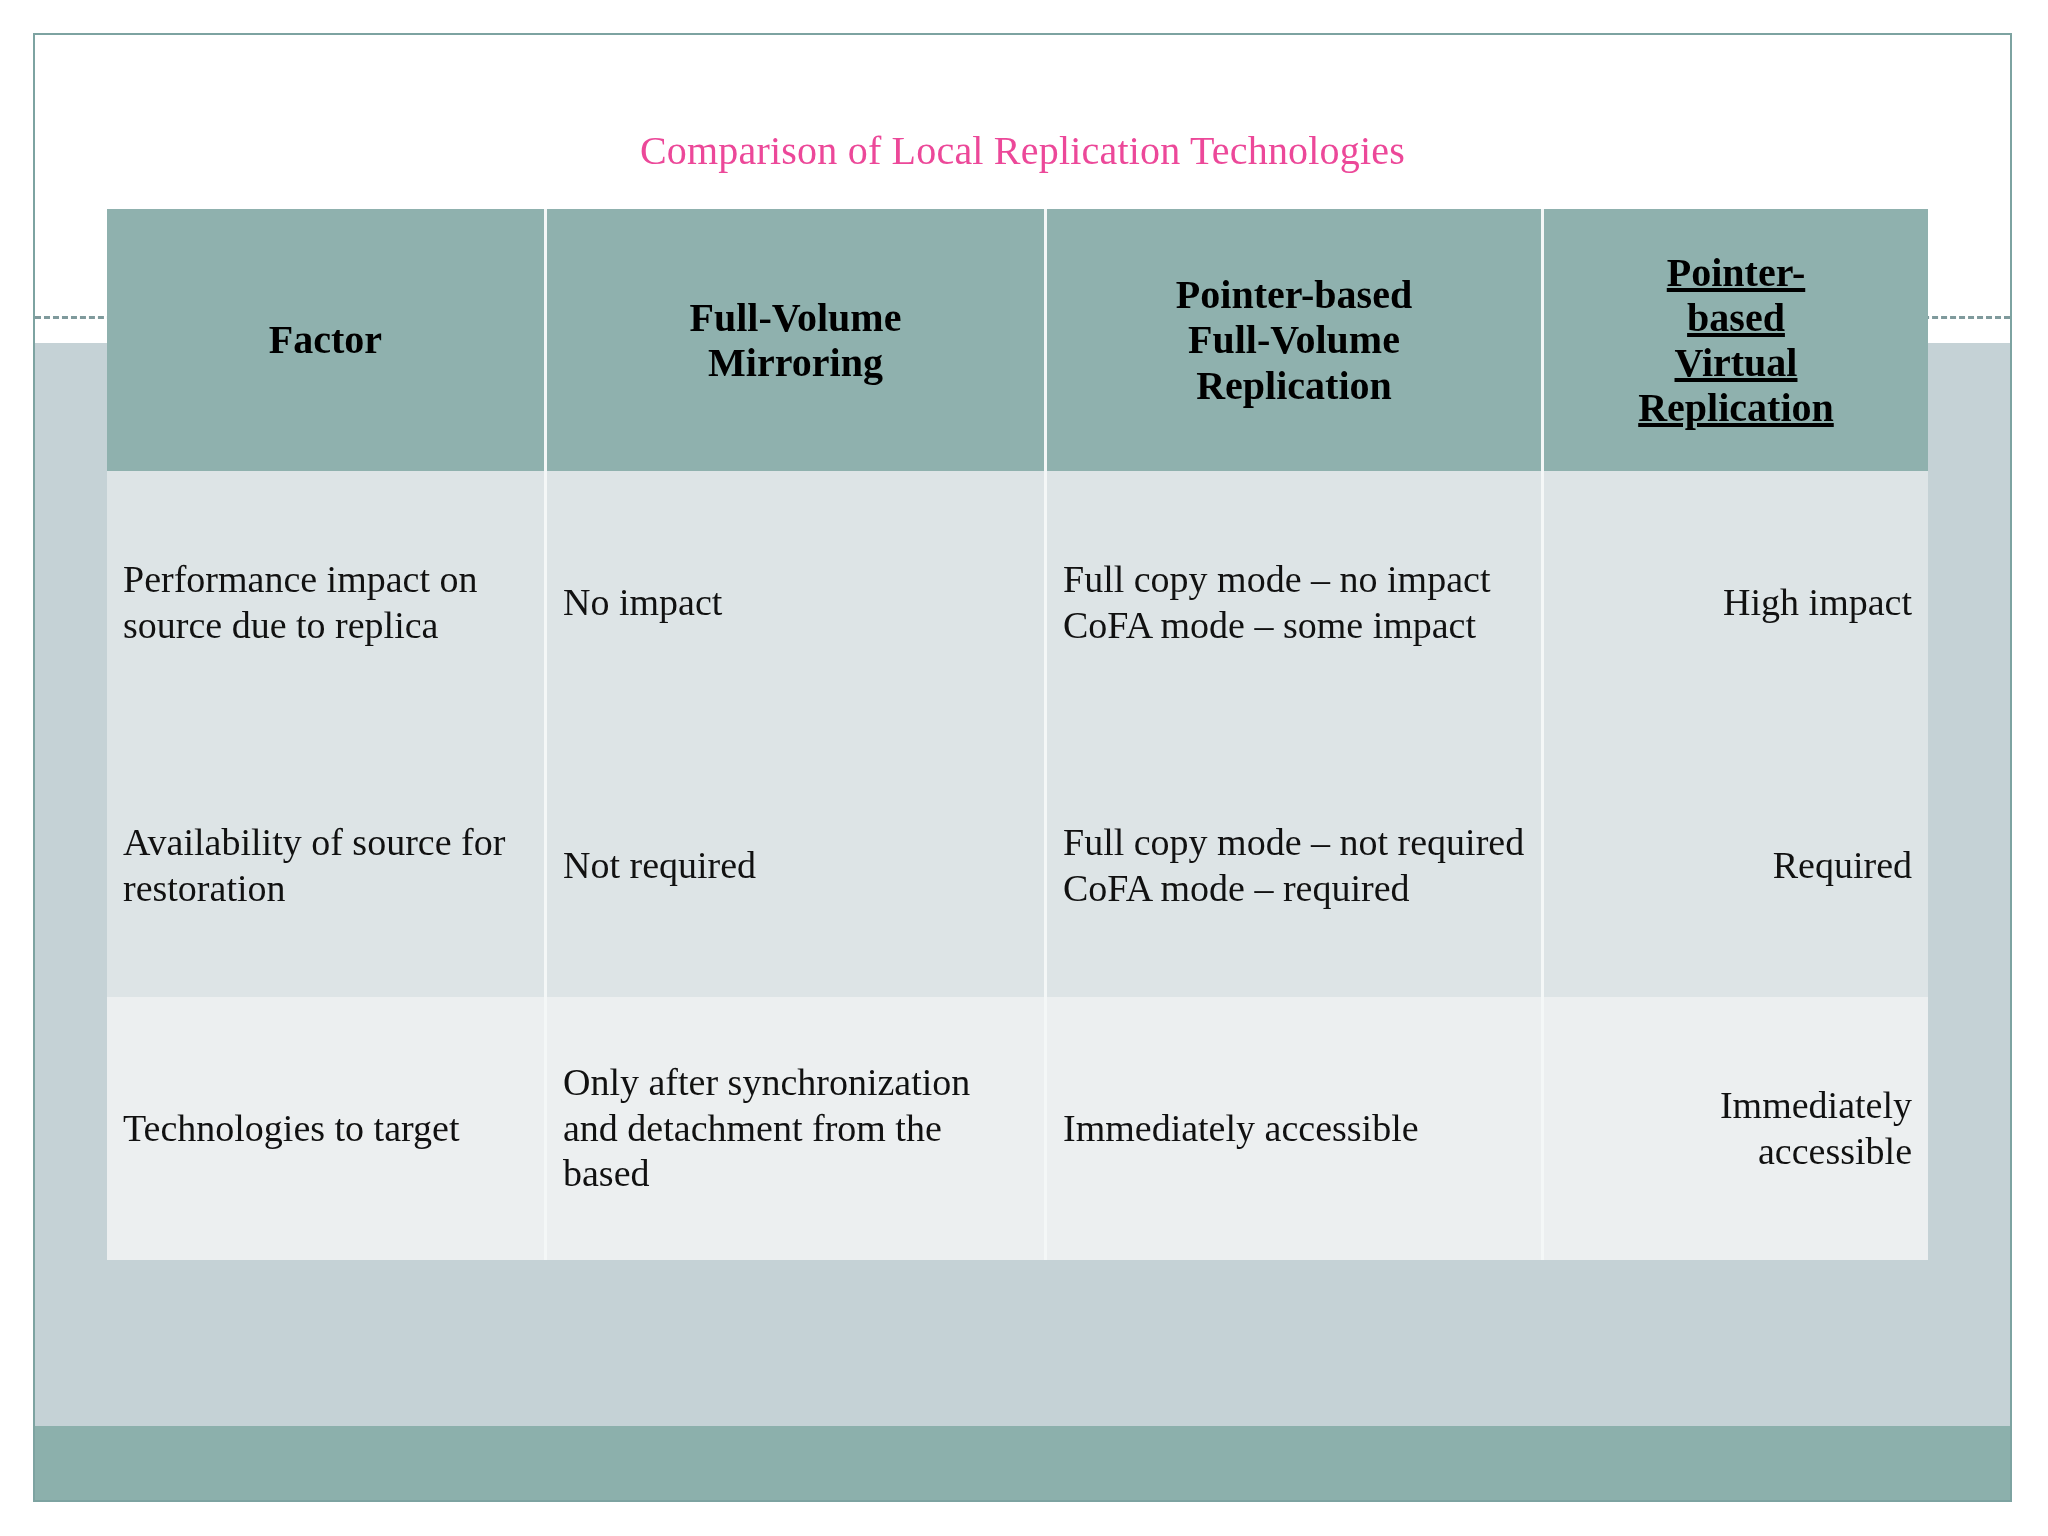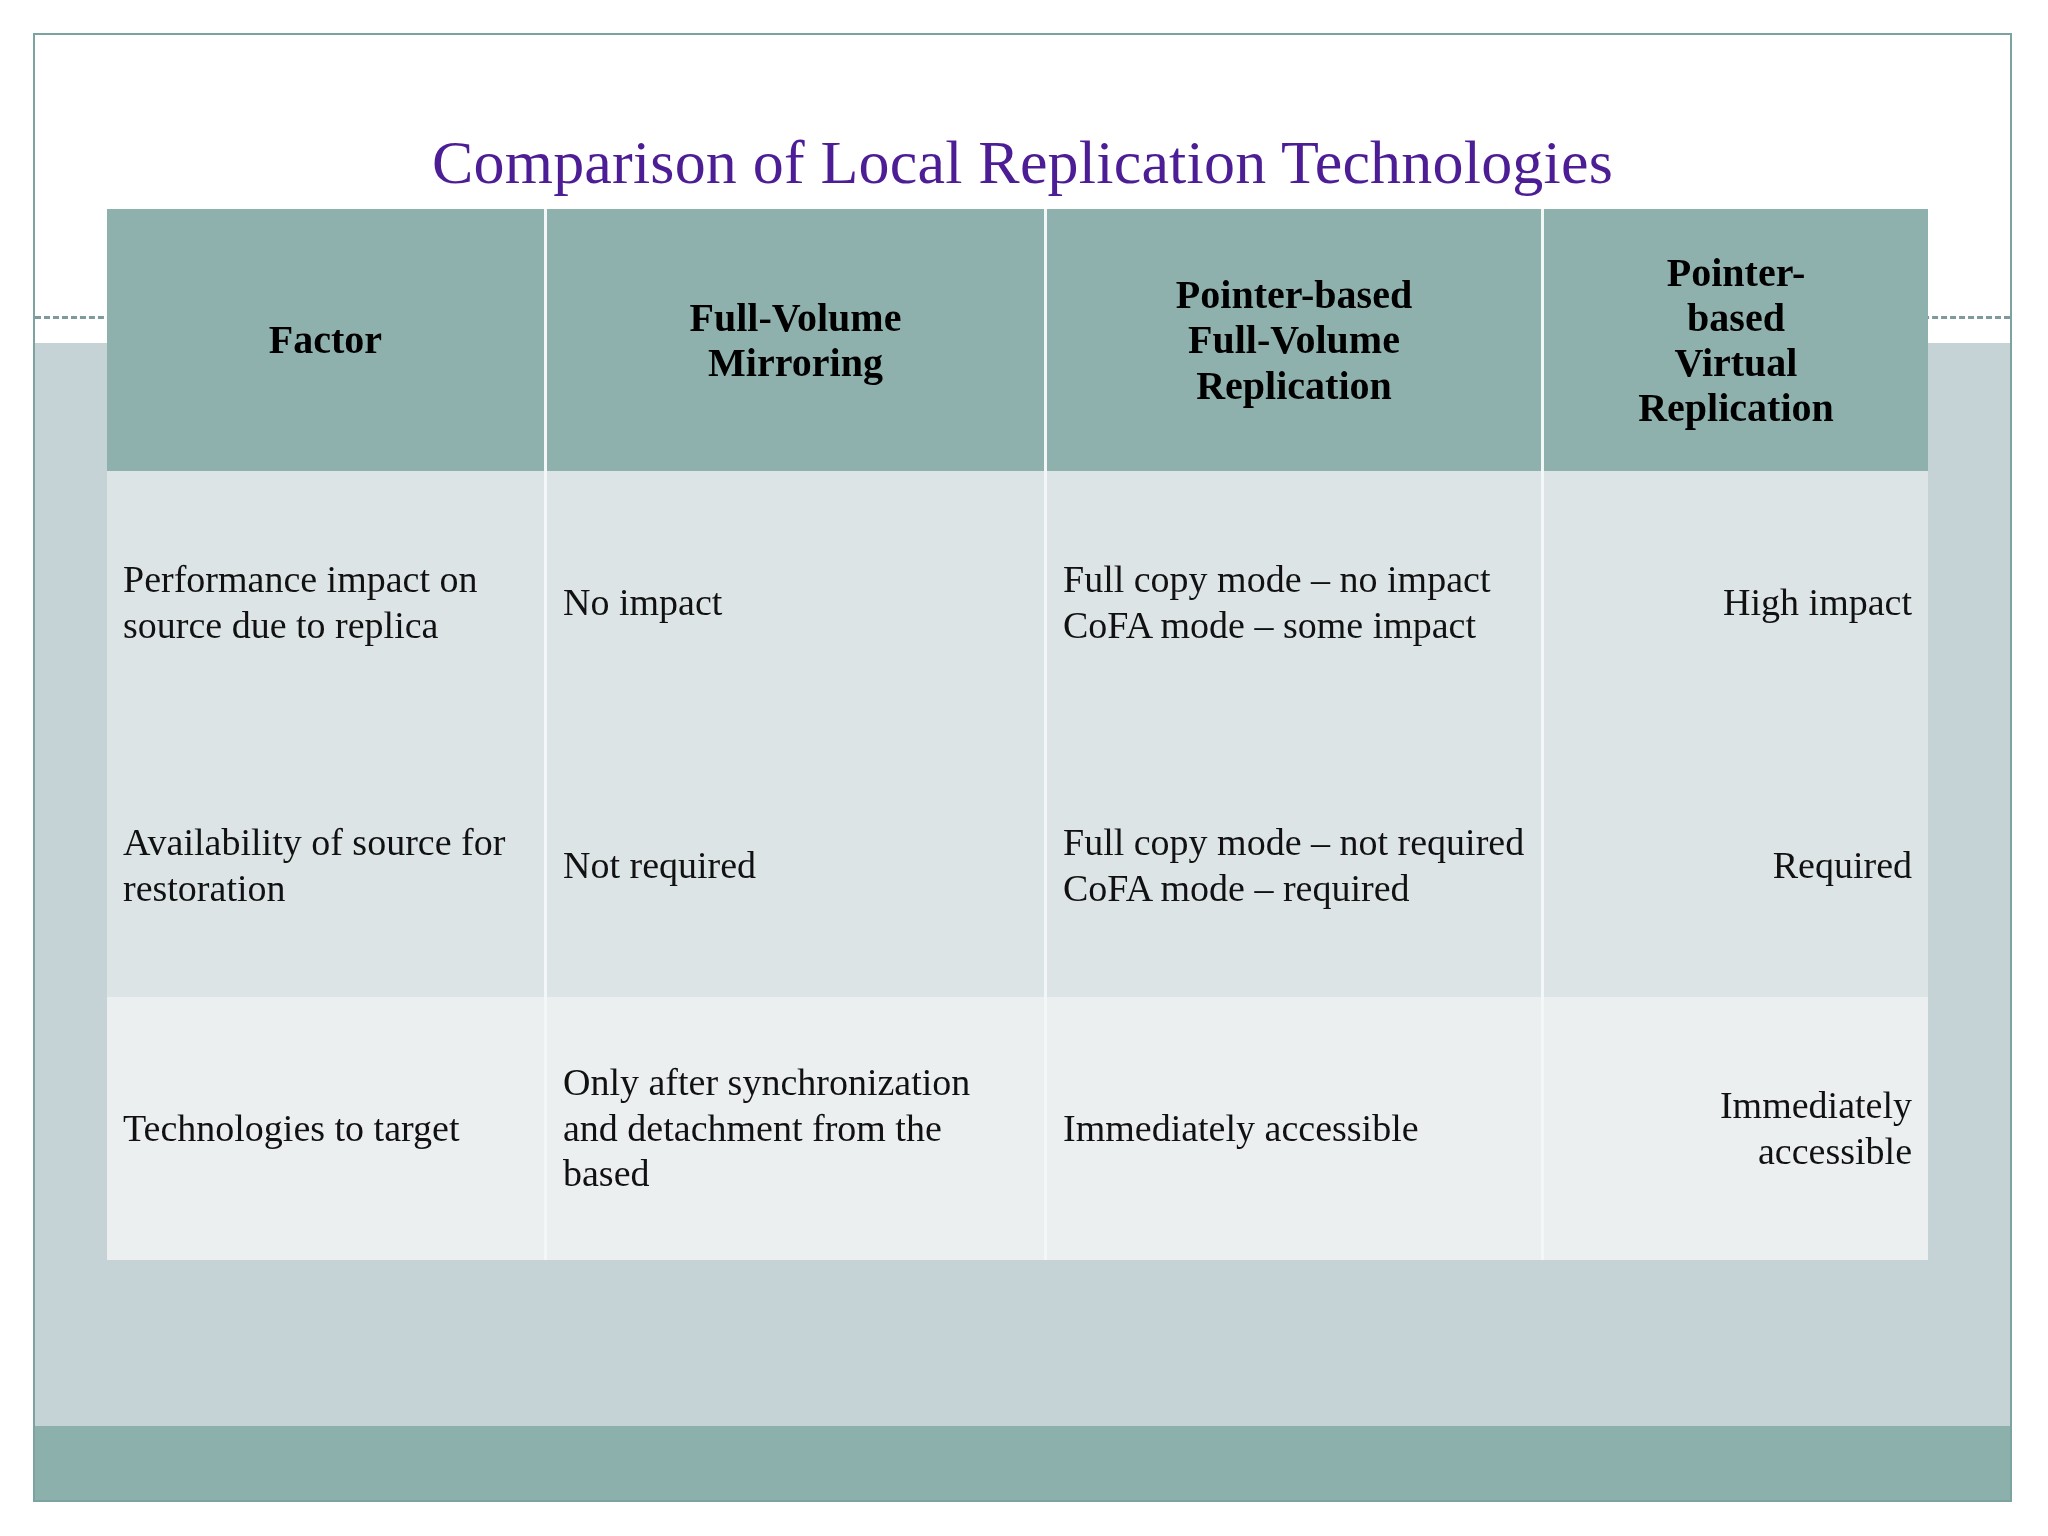--- a/index.html
+++ b/index.html
@@ -55,22 +55,22 @@
     border-top: 3px dashed #7f9a9c;
   }
 
   
   #slide-title {
     position: absolute;
     left: 0;
     top: 96px;
     width: 100%;
     text-align: center;
-    color: #4c1d95;
-    font-size: 62px;
+    color: #ec4899;
+    font-size: 40px;
     line-height: 1.0;
     font-weight: 400;
     letter-spacing: 0.2px;
     white-space: nowrap;
     z-index: 5;
   }
 
   
   #comparison-table {
     position: absolute;
@@ -93,21 +93,21 @@
     font-weight: bold;
     font-size: 40px;
     line-height: 1.13;
     text-align: center;
     vertical-align: middle;
     padding: 10px 14px;
     height: 262px;
     border-right: 3px solid #f4f7f7;
     box-sizing: border-box;
   }
-  #comparison-table th:last-child { border-right: none; }
+  #comparison-table th:last-child { border-right: none; text-decoration: underline; }
 
   #comparison-table td {
     font-size: 38px;
     line-height: 1.2;
     color: #111111;
     text-align: left;
     vertical-align: middle;
     padding: 10px 16px;
     border-right: 3px solid #f4f7f7;
     box-sizing: border-box;

